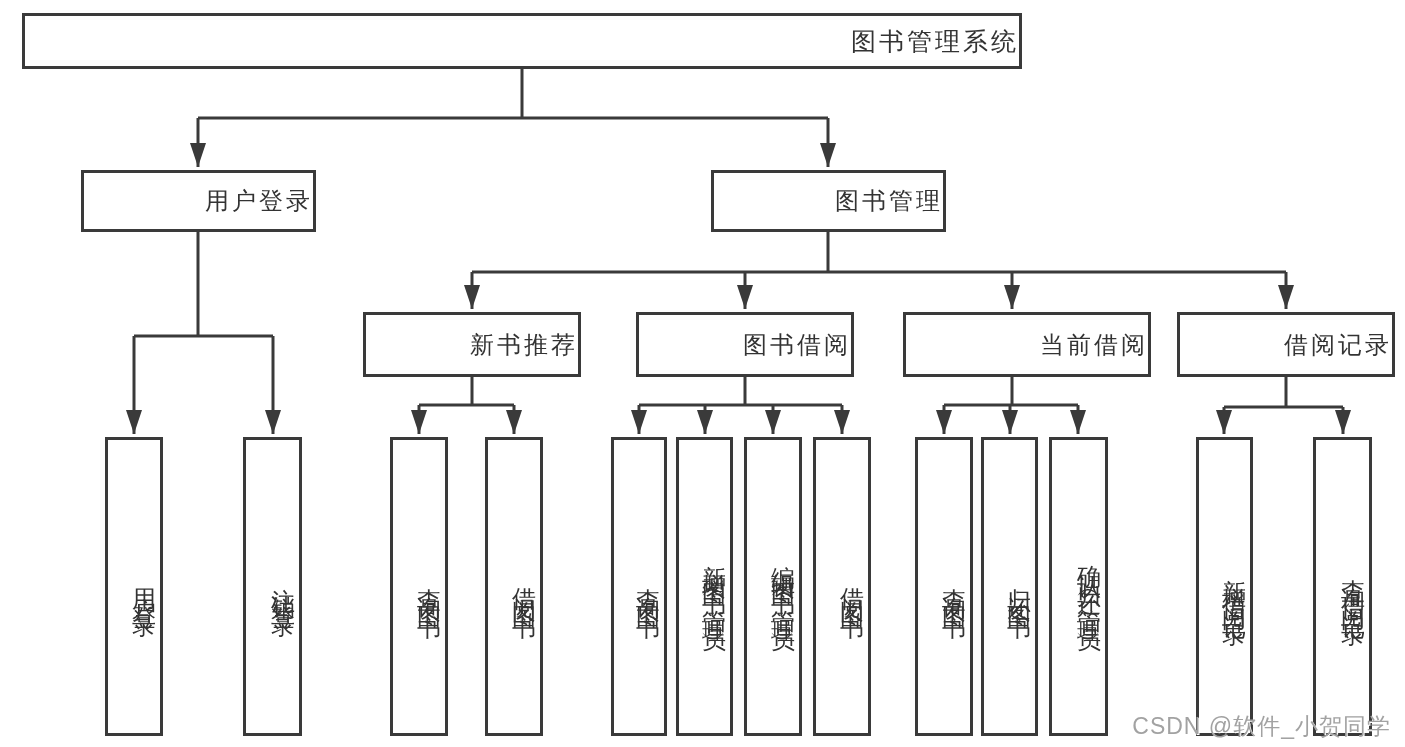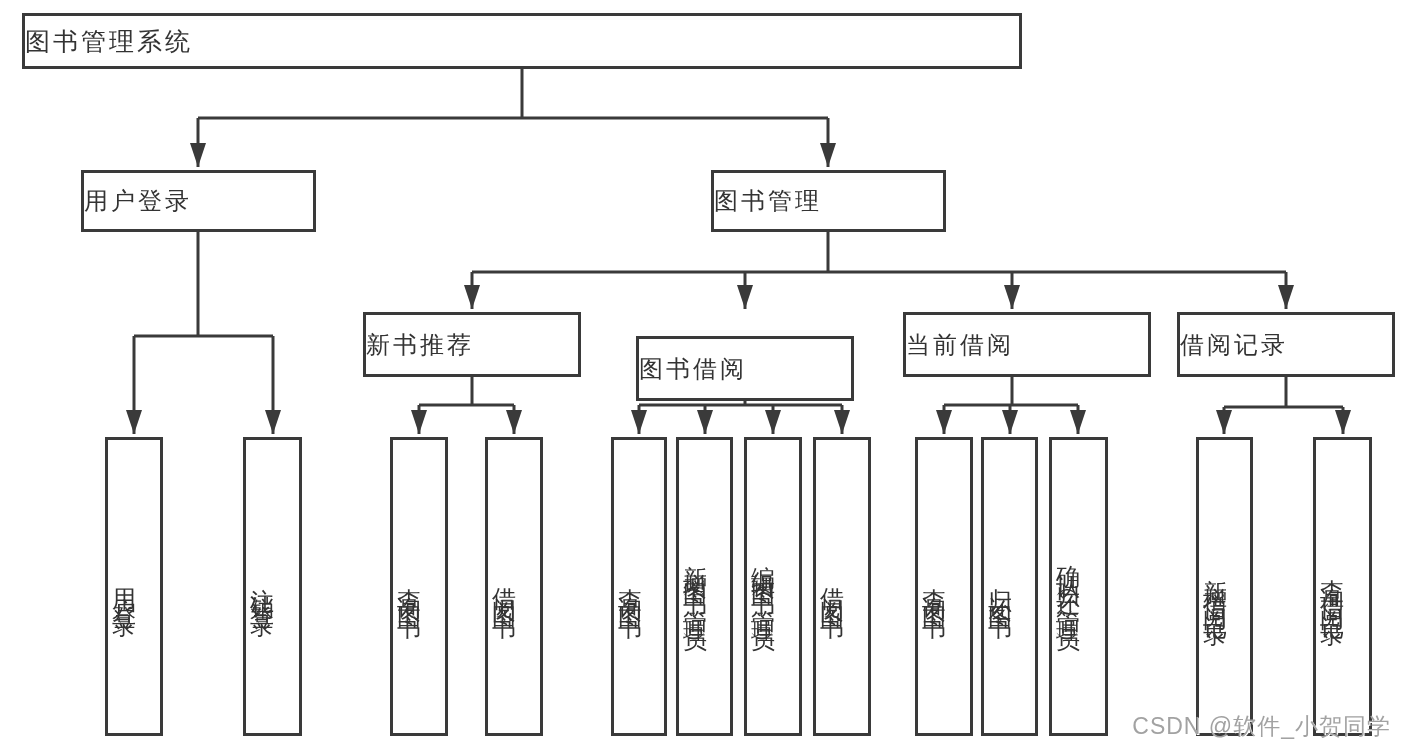--- a/index.html
+++ b/index.html
@@ -32,21 +32,21 @@
     stroke: #3a3a3a;
     stroke-width: 3;
   }
   .node {
     position: absolute;
     box-sizing: border-box;
     background: #ffffff;
     border: 3px solid #3a3a3a;
     display: flex;
     align-items: center;
-    justify-content: flex-start;
+    justify-content: flex-end;
     color: #333333;
   }
   .hbox span {
     font-size: 24px;
     letter-spacing: 3px;
     white-space: nowrap;
     color: #333333;
   }
   .hbox.root span {
     font-size: 25px;
@@ -138,21 +138,21 @@
   <div class="node hbox" style="left:81px; top:170px; width:235px; height:62px;">
     <span>用户登录</span>
   </div>
   <div class="node hbox" style="left:711px; top:170px; width:235px; height:62px;">
     <span>图书管理</span>
   </div>
 
   <div class="node hbox" style="left:363px; top:312px; width:218px; height:65px;">
     <span>新书推荐</span>
   </div>
-  <div class="node hbox" style="left:636px; top:312px; width:218px; height:65px;margin-top:24px;">
+  <div class="node hbox" style="left:636px; top:312px; width:218px; height:65px;">
     <span>图书借阅</span>
   </div>
   <div class="node hbox" style="left:903px; top:312px; width:248px; height:65px;">
     <span>当前借阅</span>
   </div>
   <div class="node hbox" style="left:1177px; top:312px; width:218px; height:65px;">
     <span>借阅记录</span>
   </div>
 
   <div class="node vbox" style="left:105px; top:437px; width:58px; height:299px;">

